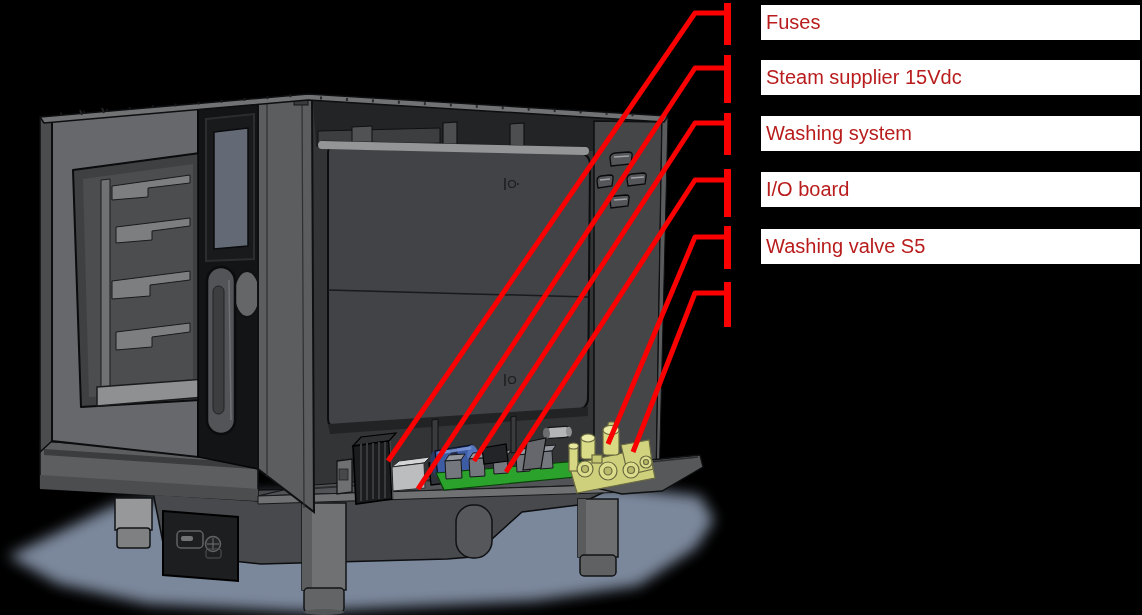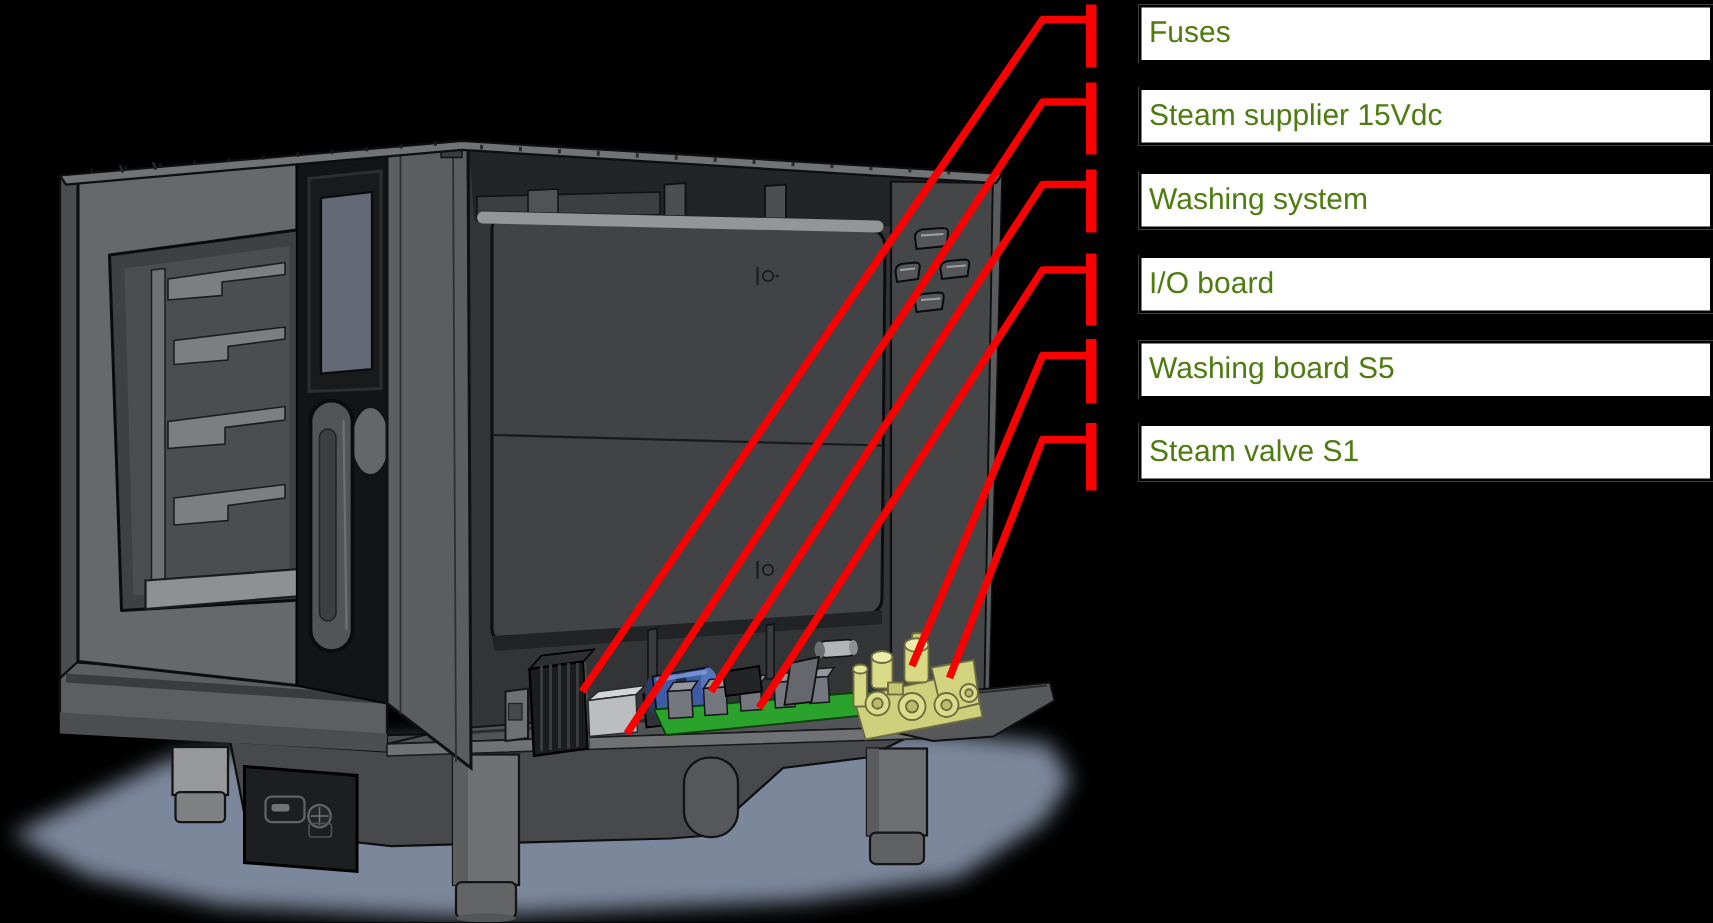--- a/index.html
+++ b/index.html
@@ -1,21 +1,21 @@
 <!DOCTYPE html>
 <html><head>
 <meta charset="utf-8">
 <style>
   html,body{margin:0;padding:0;background:#000;}
   .stage{position:relative;width:1142px;height:615px;background:#000;overflow:hidden;
          font-family:"Liberation Sans",sans-serif;}
   .stage svg{position:absolute;left:0;top:0;}
   .callout-label{position:absolute;left:759px;width:383px;height:39px;background:#fff;
     border:2px solid #000;box-sizing:border-box;display:flex;align-items:center;
-    padding-left:5px;font-size:20px;color:#4d7c0f;white-space:nowrap;}
+    padding-left:5px;font-size:20px;color:#b91c1c;white-space:nowrap;}
 </style>
 </head>
 <body>
 
 <div class="stage">
 
 <svg width="1142" height="615" viewBox="0 0 1142 615">
   <defs>
     <filter id="soft" x="-30%" y="-30%" width="160%" height="160%">
           <feGaussianBlur stdDeviation="7"></feGaussianBlur>
@@ -255,16 +255,15 @@
       <rect x="724" y="226" width="7" height="43"></rect>
       <rect x="724" y="282" width="7" height="45"></rect>
     </g>
   </g>
 </svg>
 
 <div class="callout-label" style="top:3px">Fuses</div>
 <div class="callout-label" style="top:58px">Steam supplier 15Vdc</div>
 <div class="callout-label" style="top:170px">I/O board</div>
 <div class="callout-label" style="top:114px">Washing system</div>
-<div class="callout-label" style="top:227px">Washing board S5</div>
-<div class="callout-label" style="top:282px">Steam valve S1</div>
+<div class="callout-label" style="top:227px">Washing valve S5</div>
 
 </div>
 
 </body></html>

